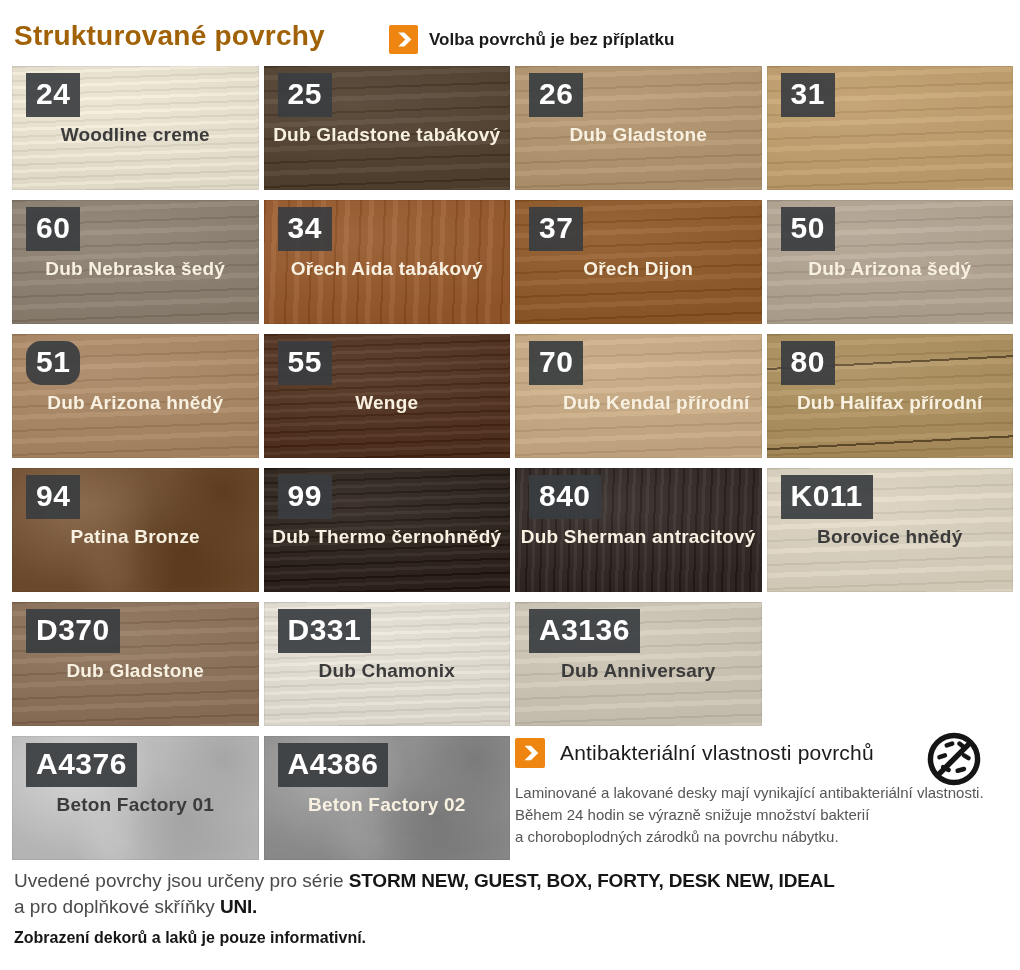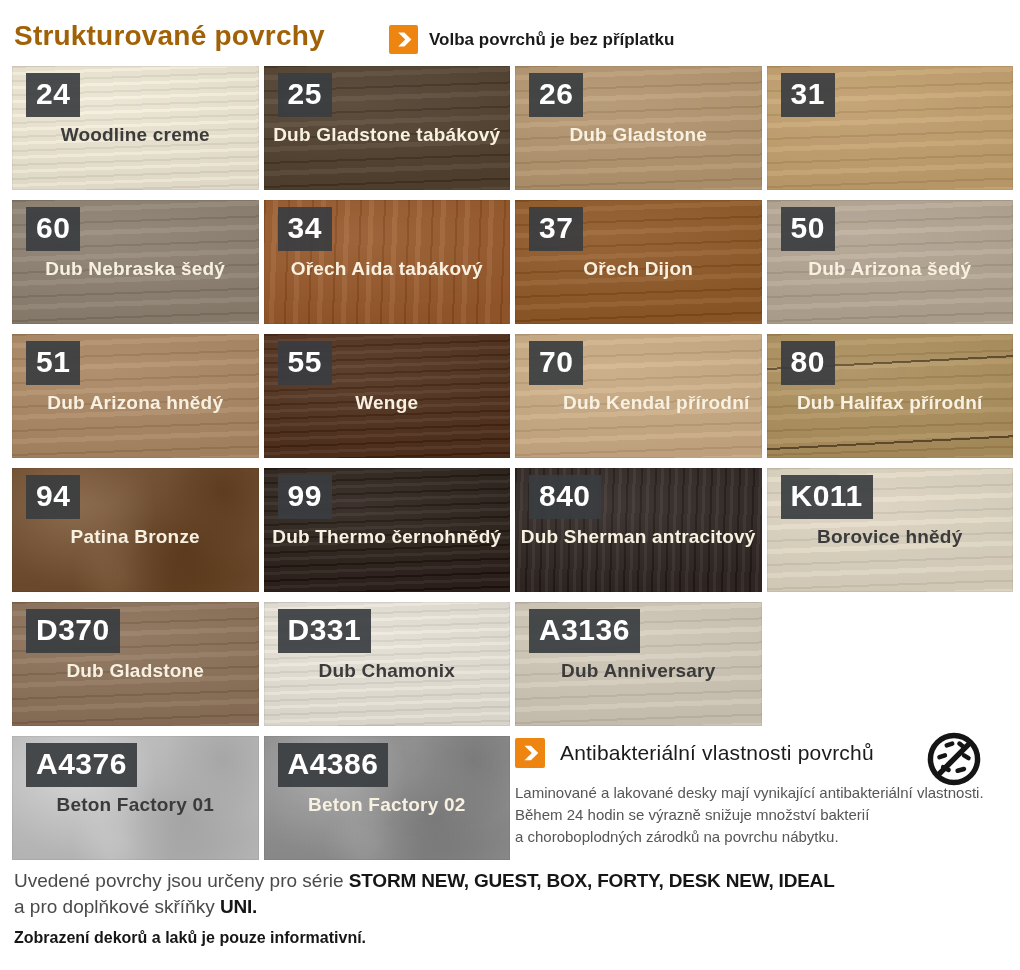--- a/index.html
+++ b/index.html
@@ -75,21 +75,21 @@
       </div>
       <div class="swatch" style="grid-area: 2 / 3; background-color: rgb(142, 88, 39); background-image: radial-gradient(120% 80% at 35% 30%, rgba(255, 255, 255, 0.08), rgba(0, 0, 0, 0.05) 85%), repeating-linear-gradient(178deg, rgb(128, 74, 25) 0px, rgb(128, 74, 25) 2px, rgb(142, 88, 39) 2px, rgb(142, 88, 39) 9px, rgb(154, 100, 51) 9px, rgb(154, 100, 51) 14px, rgb(142, 88, 39) 14px, rgb(142, 88, 39) 24px);">
         <div class="swatch-badge" style="background: rgba(58, 61, 64, 0.92);">37</div>
         <div class="swatch-label" style="color: rgb(248, 241, 225);">Ořech Dijon</div>
       </div>
       <div class="swatch" style="grid-area: 2 / 4; background-color: rgb(177, 163, 145); background-image: radial-gradient(120% 80% at 35% 30%, rgba(255, 255, 255, 0.08), rgba(0, 0, 0, 0.05) 85%), repeating-linear-gradient(178deg, rgb(163, 149, 131) 0px, rgb(163, 149, 131) 2px, rgb(177, 163, 145) 2px, rgb(177, 163, 145) 9px, rgb(189, 175, 157) 9px, rgb(189, 175, 157) 14px, rgb(177, 163, 145) 14px, rgb(177, 163, 145) 24px);">
         <div class="swatch-badge" style="background: rgba(58, 61, 64, 0.92);">50</div>
         <div class="swatch-label" style="color: rgb(248, 241, 225);">Dub Arizona šedý</div>
       </div>
       <div class="swatch" style="grid-area: 3 / 1; background-color: rgb(169, 134, 99); background-image: radial-gradient(120% 80% at 35% 30%, rgba(255, 255, 255, 0.08), rgba(0, 0, 0, 0.05) 85%), repeating-linear-gradient(178deg, rgb(155, 120, 85) 0px, rgb(155, 120, 85) 2px, rgb(169, 134, 99) 2px, rgb(169, 134, 99) 9px, rgb(181, 146, 111) 9px, rgb(181, 146, 111) 14px, rgb(169, 134, 99) 14px, rgb(169, 134, 99) 24px);">
-        <div class="swatch-badge" style="background: rgba(58, 61, 64, 0.92);">51</div>
+        <div class="swatch-badge" style="background: rgba(58, 61, 64, 0.92); border-radius: 15px;">51</div>
         <div class="swatch-label" style="color: rgb(248, 241, 225);">Dub Arizona hnědý</div>
       </div>
       <div class="swatch" style="grid-area: 3 / 2; background-color: rgb(80, 48, 29); background-image: radial-gradient(120% 80% at 35% 30%, rgba(255, 255, 255, 0.08), rgba(0, 0, 0, 0.05) 85%), repeating-linear-gradient(178deg, rgb(66, 34, 15) 0px, rgb(66, 34, 15) 2px, rgb(80, 48, 29) 2px, rgb(80, 48, 29) 6px, rgb(92, 60, 41) 6px, rgb(92, 60, 41) 9px, rgb(80, 48, 29) 9px, rgb(80, 48, 29) 14px);">
         <div class="swatch-badge" style="background: rgba(58, 61, 64, 0.92);">55</div>
         <div class="swatch-label" style="color: rgb(248, 241, 225);">Wenge</div>
       </div>
       <div class="swatch" style="grid-area: 3 / 3; background-color: rgb(199, 169, 130); background-image: radial-gradient(120% 80% at 35% 30%, rgba(255, 255, 255, 0.08), rgba(0, 0, 0, 0.05) 85%), repeating-linear-gradient(178deg, rgb(185, 155, 116) 0px, rgb(185, 155, 116) 2px, rgb(199, 169, 130) 2px, rgb(199, 169, 130) 9px, rgb(211, 181, 142) 9px, rgb(211, 181, 142) 14px, rgb(199, 169, 130) 14px, rgb(199, 169, 130) 24px);">
         <div class="swatch-badge" style="background: rgba(58, 61, 64, 0.92);">70</div>
         <div class="swatch-label" style="color: rgb(248, 241, 225); padding-left: 36px;">Dub Kendal přírodní</div>
       </div>

